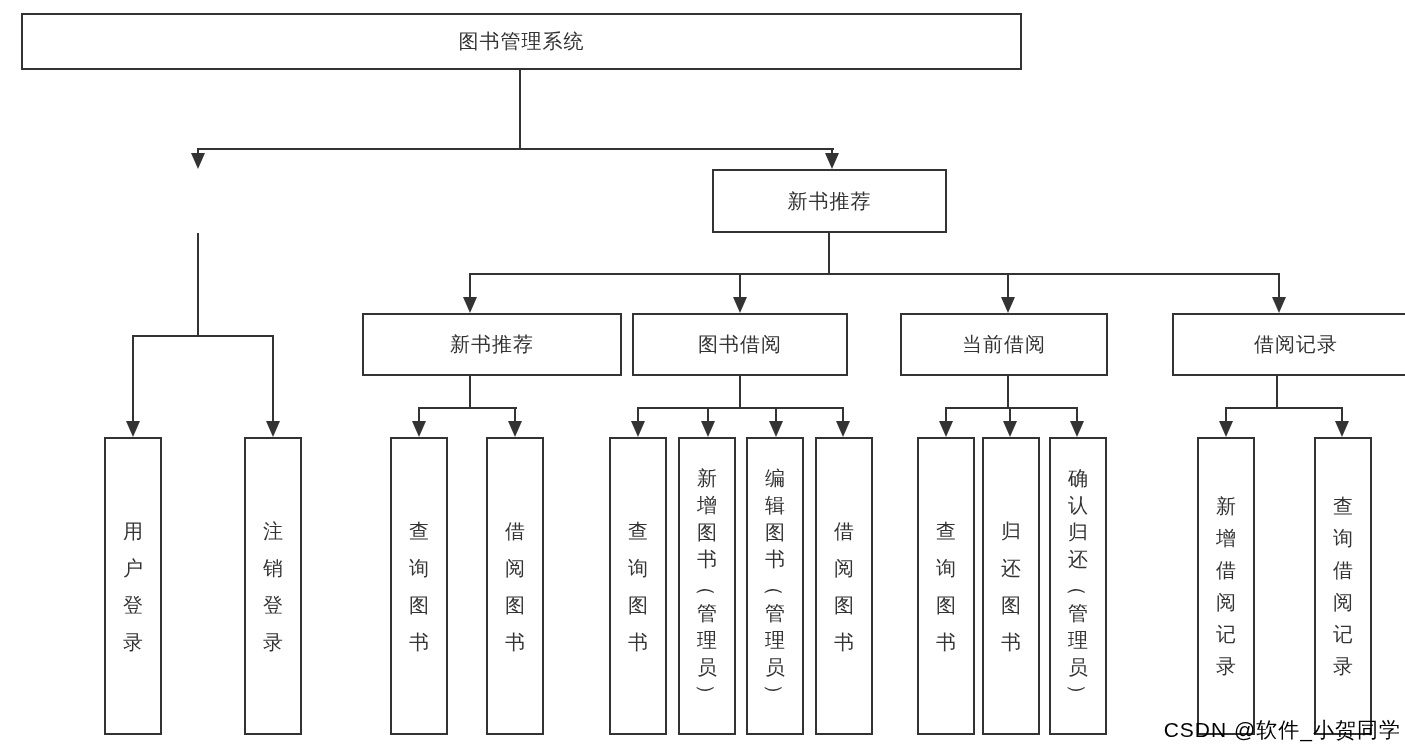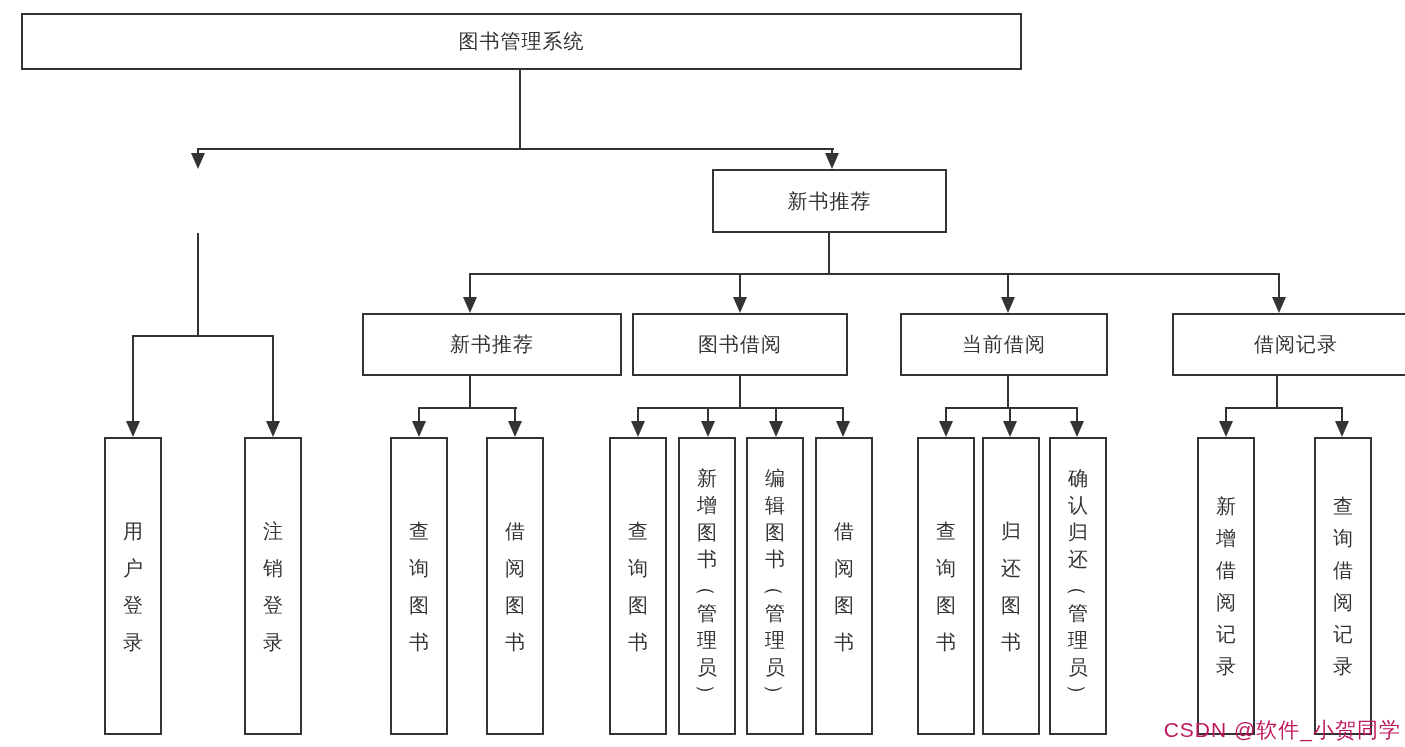--- a/index.html
+++ b/index.html
@@ -22,21 +22,21 @@
   .vchar.rot{transform:rotate(90deg);}
   .hl{position:absolute;height:2px;background:#333;}
   .vl{position:absolute;width:2px;background:#333;}
   .ar{
     position:absolute;width:0;height:0;
     border-left:7px solid transparent;border-right:7px solid transparent;
     border-top:16px solid #333;
   }
   .watermark{
     position:absolute;top:716px;right:4px;font-size:21px;letter-spacing:1px;
-    color:#be185d;z-index:5;white-space:nowrap;
+    color:#000000;z-index:5;white-space:nowrap;
   }
 </style>
 </head>
 <body>
 
 <div id="canvas">
 
   <div class="hbox" style="left:21px;top:13px;width:1001px;height:57px;">图书管理系统</div>
 
   <div class="hbox" style="left:712px;top:169px;width:235px;height:64px;">新书推荐</div>

